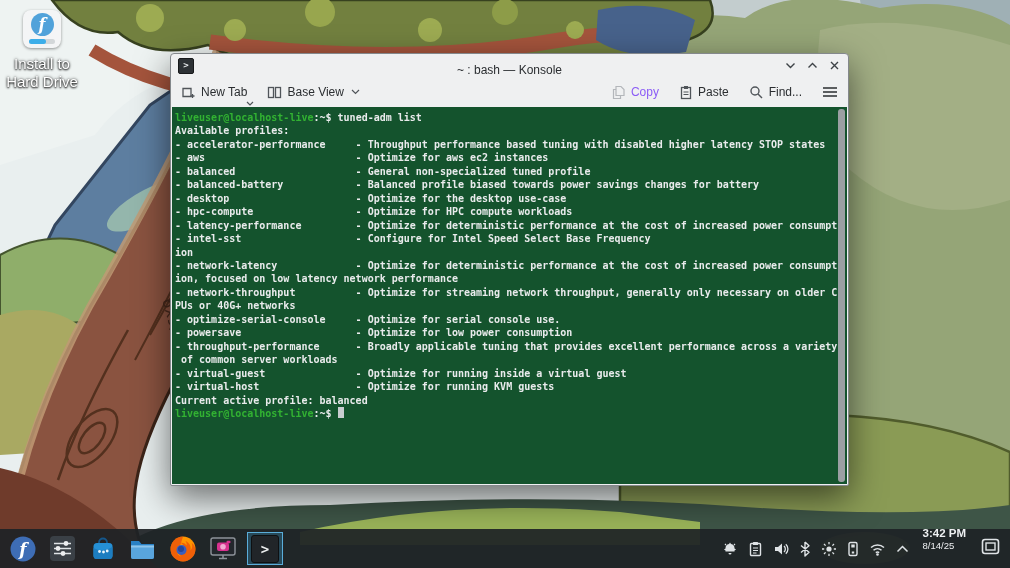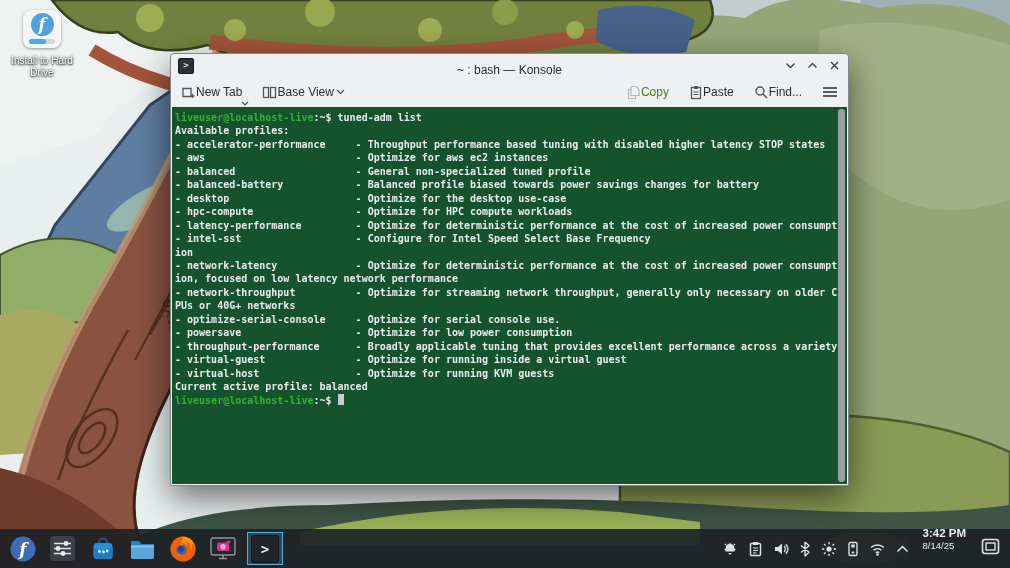--- a/index.html
+++ b/index.html
@@ -11,40 +11,40 @@
   .desk-icon{position:absolute;left:1px;top:10px;width:82px;display:flex;
     flex-direction:column;align-items:center;cursor:default;}
   .desk-icon .badge{width:38px;height:38px;background:#f4f5f6;border-radius:8px;
     box-shadow:0 1px 3px rgba(0,0,0,.4);display:flex;flex-direction:column;
     align-items:center;justify-content:flex-start;padding-top:3px;box-sizing:border-box;}
   .fedora-circle{width:23px;height:23px;border-radius:50%;background:#51a2da;
     display:flex;align-items:center;justify-content:center;color:#fff;
     font-family:"DejaVu Serif",serif;font-style:italic;font-weight:bold;font-size:16px;line-height:1;}
   .progress{width:26px;height:5px;background:#d3d7d9;border-radius:3px;margin-top:3px;position:relative;}
   .progress .fill{position:absolute;left:0;top:0;bottom:0;width:17px;background:#3daee9;border-radius:3px;}
-  .desk-icon .lbl{margin-top:7px;color:#fff;font-size:10px;line-height:1.2;text-align:center;
+  .desk-icon .lbl{margin-top:7px;color:#fff;font-size:15px;line-height:1.2;text-align:center;
     text-shadow:0 1px 2px rgba(0,0,0,.95),0 0 3px rgba(0,0,0,.8);}
 
   
   .window{position:absolute;left:170px;top:53px;width:679px;height:433px;
     background:#eff0f1;border:1px solid #84888c;border-radius:4px 4px 2px 2px;
     box-shadow:0 12px 34px rgba(0,0,0,.55);display:flex;flex-direction:column;box-sizing:border-box;}
   .titlebar{height:23px;display:flex;align-items:center;padding:0 7px;position:relative;flex:none;}
   .win-appicon{width:14px;height:14px;background:#2d3135;border:1px solid #17191b;border-radius:2px;
     color:#e8eaec;font-family:"DejaVu Sans Mono",monospace;font-weight:bold;font-size:9px;
     display:flex;align-items:center;justify-content:center;line-height:1;}
   .win-title{position:absolute;left:60px;right:60px;text-align:center;font-size:12px;color:#2b2e31;margin-top:8px;}
   .win-controls{margin-left:auto;display:flex;gap:9px;align-items:center;z-index:2;}
   .win-controls svg{display:block;}
   .toolbar{height:30px;display:flex;align-items:center;padding:0 10px;gap:20px;flex:none;}
-  .tbtn{display:flex;align-items:center;font-size:12px;color:#2b2e31;position:relative;}
+  .tbtn{display:flex;align-items:center;gap:5px;font-size:12px;color:#2b2e31;position:relative;}
   .tbtn svg{display:block;}
   .tbtn .caret{margin-left:2px;}
   .tbtn .caret-under{position:absolute;right:-7px;bottom:-6px;}
-  .tbtn.disabled{color:#4d7c0f;text-align:right;}
+  .tbtn.disabled{color:#8b5cf6;text-align:right;}
   .tb-spacer{flex:1;}
   .terminal{flex:1;background:#14532d;margin:0 1px 1px 1px;position:relative;
     font-family:"DejaVu Sans Mono",monospace;font-size:10px;font-weight:700;
     line-height:13.45px;color:#e9ebec;padding:4px 12px 3px 3px;overflow:hidden;}
   .term-line{white-space:pre;}
   .c-green{color:#32b232;}
   .c-fg{color:#e9ebec;}
   .cursor{display:inline-block;width:6px;height:11px;background:#c9cdd0;vertical-align:-1px;}
   .scrollbar{position:absolute;right:2px;top:2px;bottom:2px;width:7px;background:#9b9fa3;border-radius:3px;}
 
@@ -217,20 +217,21 @@
         <div class="term-line"><span class="c-fg">- latency-performance         - Optimize for deterministic performance at the cost of increased power consumpt</span></div>
         <div class="term-line"><span class="c-fg">- intel-sst                   - Configure for Intel Speed Select Base Frequency</span></div>
         <div class="term-line"><span class="c-fg">ion</span></div>
         <div class="term-line"><span class="c-fg">- network-latency             - Optimize for deterministic performance at the cost of increased power consumpt</span></div>
         <div class="term-line"><span class="c-fg">ion, focused on low latency network performance</span></div>
         <div class="term-line"><span class="c-fg">- network-throughput          - Optimize for streaming network throughput, generally only necessary on older C</span></div>
         <div class="term-line"><span class="c-fg">PUs or 40G+ networks</span></div>
         <div class="term-line"><span class="c-fg">- optimize-serial-console     - Optimize for serial console use.</span></div>
         <div class="term-line"><span class="c-fg">- powersave                   - Optimize for low power consumption</span></div>
         <div class="term-line"><span class="c-fg">- throughput-performance      - Broadly applicable tuning that provides excellent performance across a variety</span></div>
+        <div class="term-line"><span class="c-fg"> of common server workloads</span></div>
         <div class="term-line"><span class="c-fg">- virtual-guest               - Optimize for running inside a virtual guest</span></div>
         <div class="term-line"><span class="c-fg">- virtual-host                - Optimize for running KVM guests</span></div>
         <div class="term-line"><span class="c-fg">Current active profile: balanced</span></div>
         <div class="term-line"><span class="c-green">liveuser@localhost-live</span><span class="c-fg">:~$ </span><span class="cursor"></span></div>
       </div>
   </div>
 
   <div class="taskbar">
     <div class="tb-ico">
       <svg width="28" height="28" viewBox="0 0 28 28">

